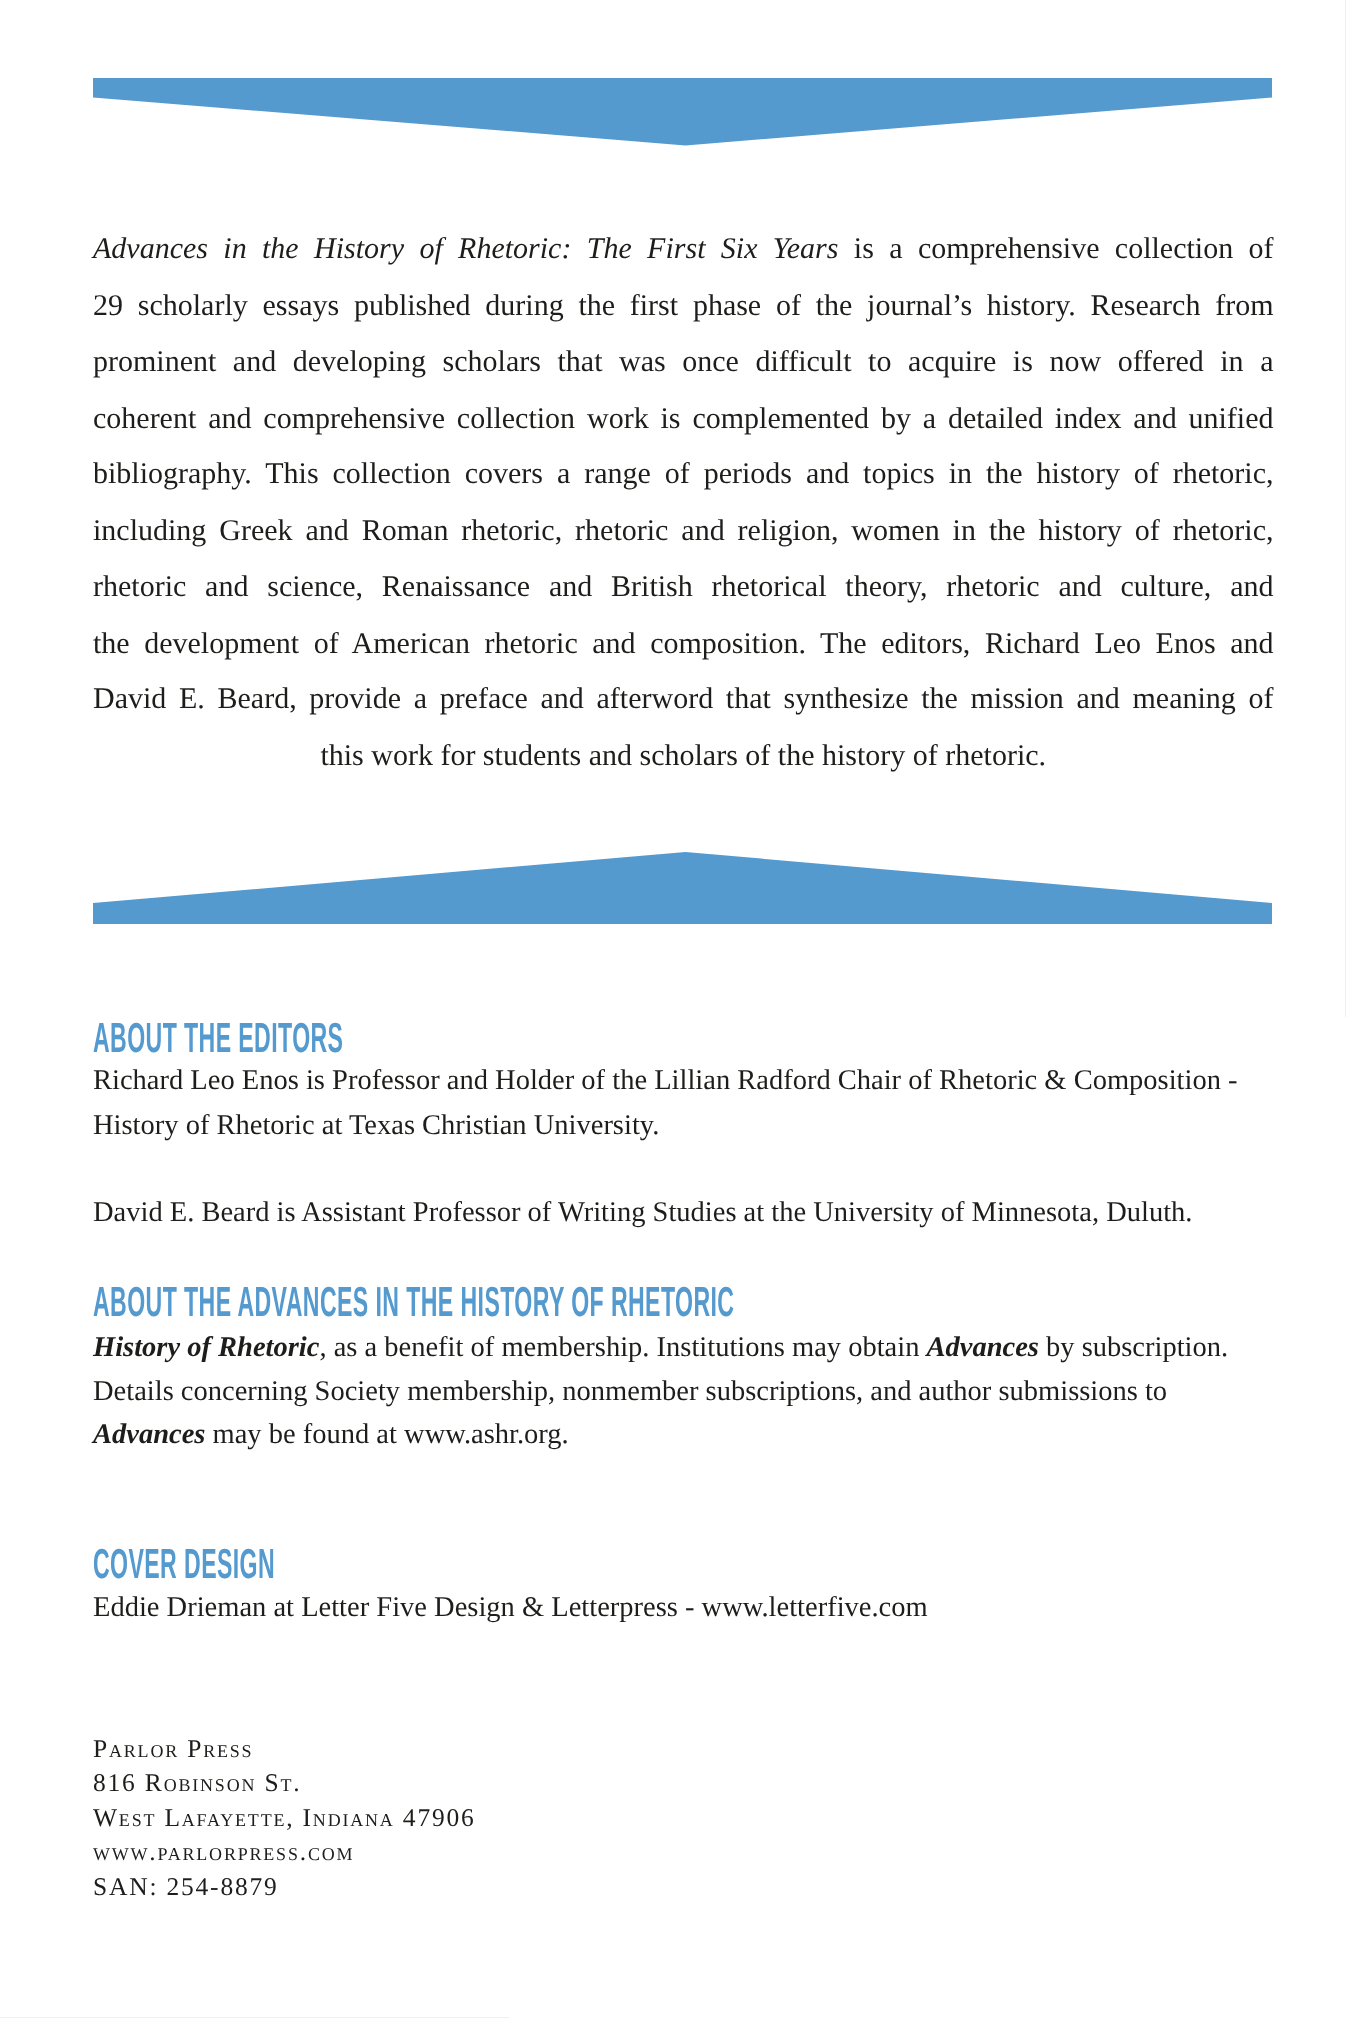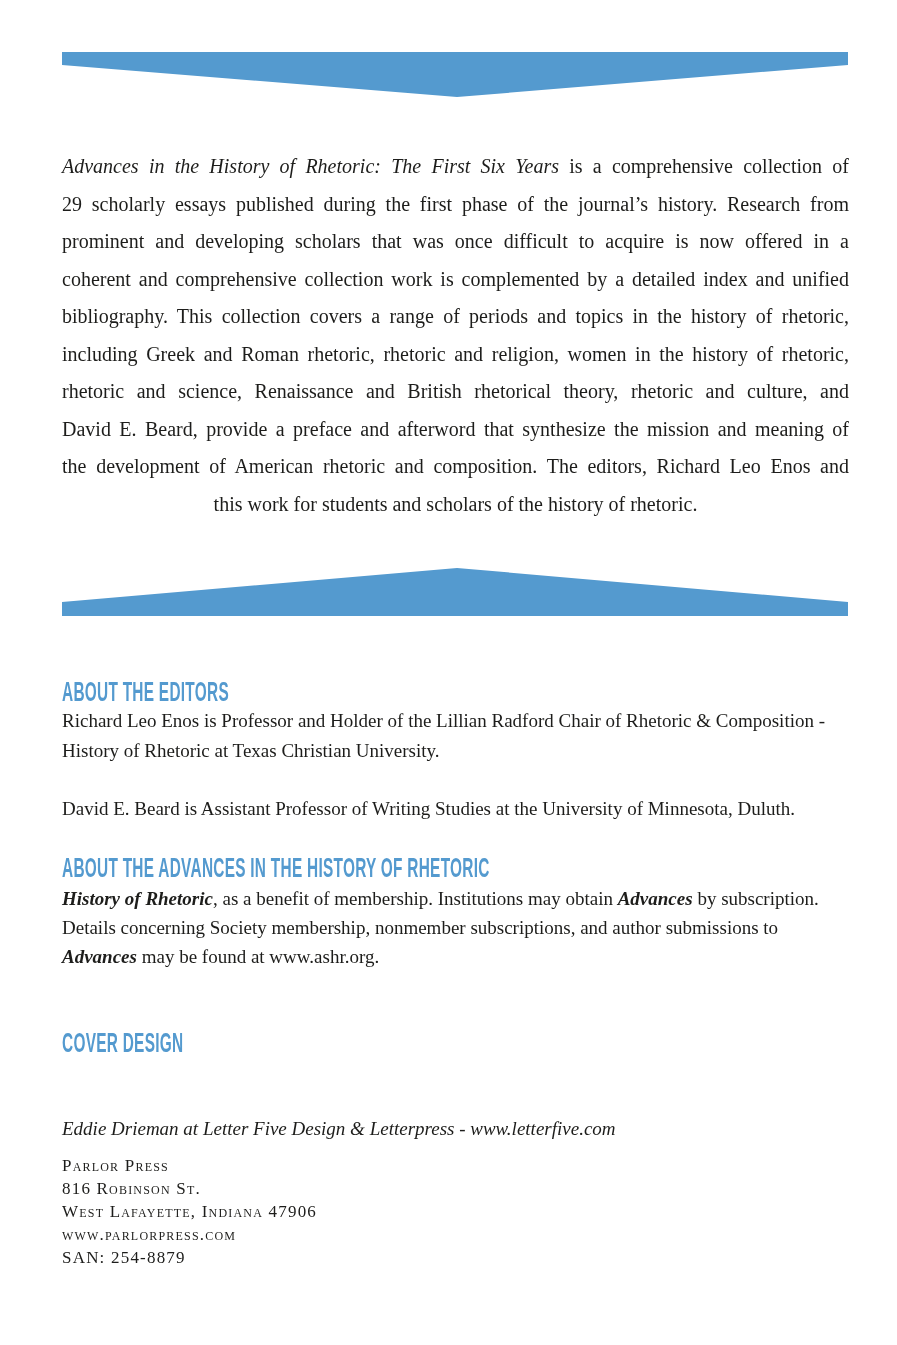--- a/index.html
+++ b/index.html
@@ -54,43 +54,43 @@
   </svg>
 
   <div class="col intro">
     <div class="jline"><span class="it">Advances in the History of Rhetoric: The First Six Years</span><span> is a comprehensive collection of</span></div>
     <div class="jline">29 scholarly essays published during the first phase of the journal’s history. Research from</div>
     <div class="jline">prominent and developing scholars that was once difficult to acquire is now offered in a</div>
     <div class="jline">coherent and comprehensive collection work is complemented by a detailed index and unified</div>
     <div class="jline">bibliography. This collection covers a range of periods and topics in the history of rhetoric,</div>
     <div class="jline">including Greek and Roman rhetoric, rhetoric and religion, women in the history of rhetoric,</div>
     <div class="jline">rhetoric and science,  Renaissance and British rhetorical theory, rhetoric and culture, and</div>
+    <div class="jline">the development of American rhetoric and composition. The editors, Richard Leo Enos and</div>
     <div class="jline">David E. Beard, provide a preface and afterword that synthesize the mission and meaning of</div>
-    <div class="jline">the development of American rhetoric and composition. The editors, Richard Leo Enos and</div>
     <div class="lastline">this work for students and scholars of the history of rhetoric.</div>
   </div>
 
   <div class="blue-head" style="top:680px;">ABOUT THE EDITORS</div>
   <div class="col body-text" style="top:706px;">
     <div>Richard Leo Enos is Professor and Holder of the Lillian Radford Chair of Rhetoric &amp; Composition -</div>
     <div>History of Rhetoric at Texas Christian University.</div>
   </div>
   <div class="col body-text" style="top:794px;">
     <div>David E. Beard is Assistant Professor of Writing Studies at the University of Minnesota, Duluth.</div>
   </div>
 
   <div class="blue-head" style="top:856px;">ABOUT THE ADVANCES IN THE HISTORY OF RHETORIC</div>
   <div class="col ashr-text" style="top:884px;">
     <div><span class="bi">History of Rhetoric</span><span>, as a benefit of membership. Institutions may obtain </span><span class="bi">Advances</span><span> by subscription.</span></div>
     <div><span>Details concerning Society membership, nonmember subscriptions, and author submissions to</span></div>
     <div><span class="bi">Advances</span><span> may be found at www.ashr.org.</span></div>
   </div>
 
   <div class="blue-head" style="top:1031px;">COVER DESIGN</div>
-  <div class="col body-text" style="top:1114px;font-style:italic;">
+  <div class="col body-text" style="top:1057px;">
     <div>Eddie Drieman at Letter Five Design &amp; Letterpress - www.letterfive.com</div>
   </div>
 
   <div class="col publisher">
     <div>Parlor Press</div>
     <div>816 Robinson St.</div>
     <div>West Lafayette, Indiana 47906</div>
     <div>www.parlorpress.com</div>
     <div>SAN: 254-8879</div>
   </div>

